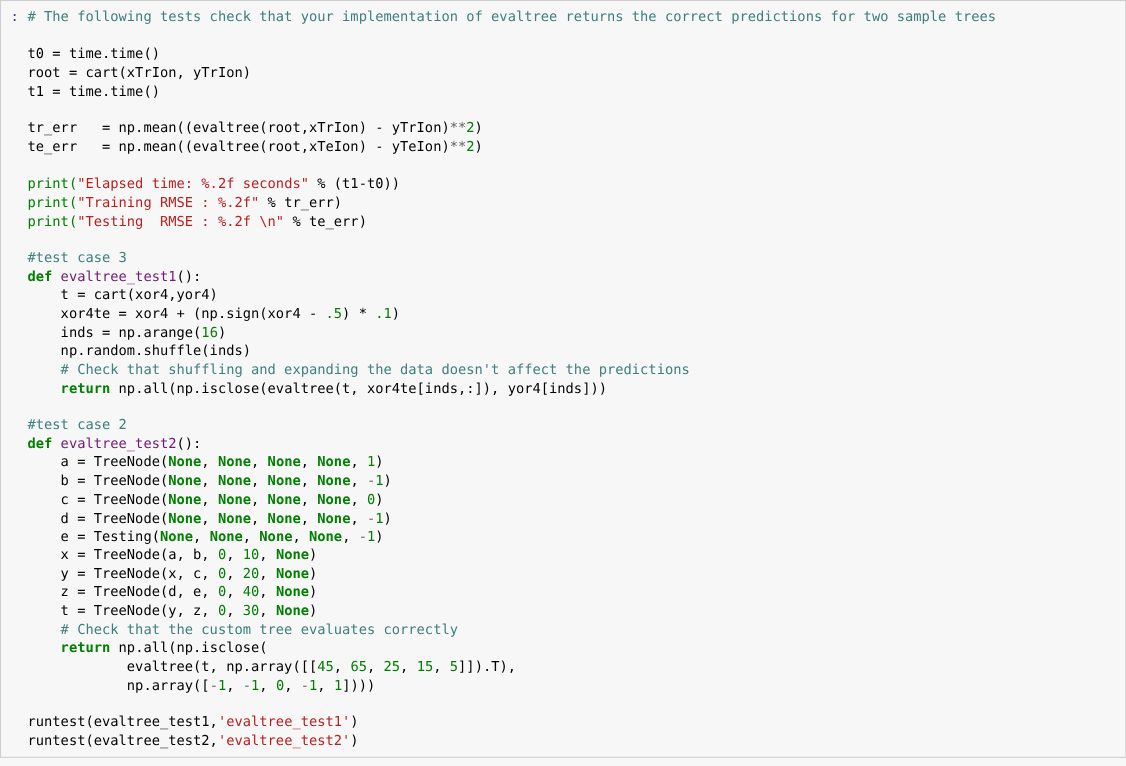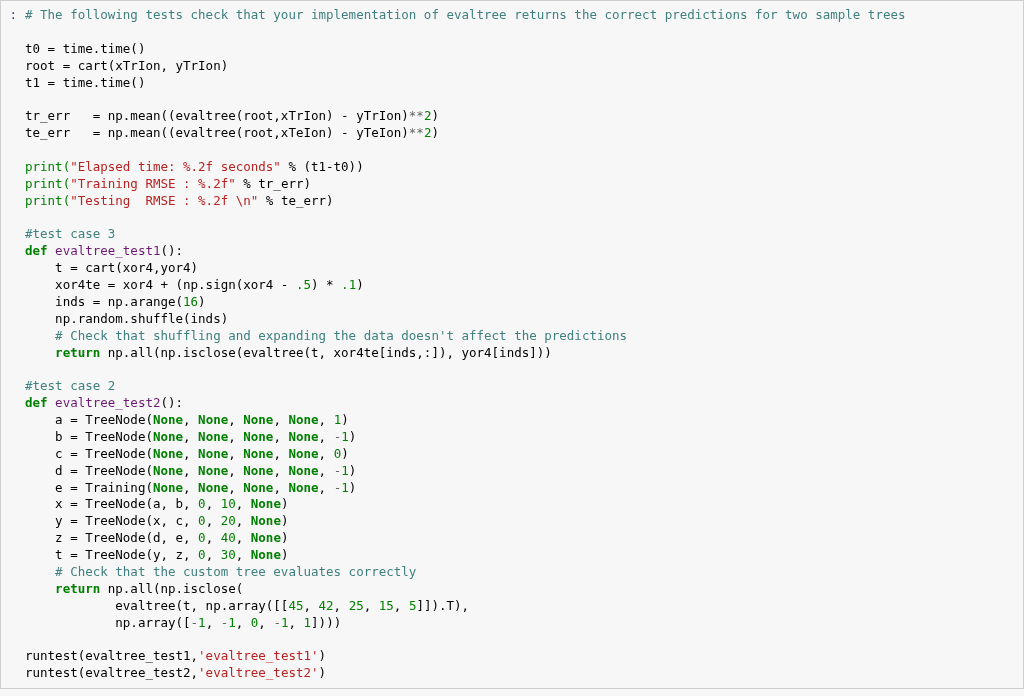--- a/index.html
+++ b/index.html
@@ -65,25 +65,25 @@
 <span class="c-plain">    np.random.shuffle(inds)</span>
 <span class="c-comment">    # Check that shuffling and expanding the data doesn't affect the predictions</span>
 <span class="c-kw">    return</span><span class="c-plain"> np.all(np.isclose(evaltree(t, xor4te[inds,:]), yor4[inds]))</span>
 
 <span class="c-comment">#test case 2</span>
 <span class="c-kw">def</span><span class="c-def"> evaltree_test2</span><span class="c-plain">():</span>
 <span class="c-plain">    a = TreeNode(</span><span class="c-kwc">None</span><span class="c-plain">, </span><span class="c-kwc">None</span><span class="c-plain">, </span><span class="c-kwc">None</span><span class="c-plain">, </span><span class="c-kwc">None</span><span class="c-plain">, </span><span class="c-num">1</span><span class="c-plain">)</span>
 <span class="c-plain">    b = TreeNode(</span><span class="c-kwc">None</span><span class="c-plain">, </span><span class="c-kwc">None</span><span class="c-plain">, </span><span class="c-kwc">None</span><span class="c-plain">, </span><span class="c-kwc">None</span><span class="c-plain">, </span><span class="c-op">-</span><span class="c-num">1</span><span class="c-plain">)</span>
 <span class="c-plain">    c = TreeNode(</span><span class="c-kwc">None</span><span class="c-plain">, </span><span class="c-kwc">None</span><span class="c-plain">, </span><span class="c-kwc">None</span><span class="c-plain">, </span><span class="c-kwc">None</span><span class="c-plain">, </span><span class="c-num">0</span><span class="c-plain">)</span>
 <span class="c-plain">    d = TreeNode(</span><span class="c-kwc">None</span><span class="c-plain">, </span><span class="c-kwc">None</span><span class="c-plain">, </span><span class="c-kwc">None</span><span class="c-plain">, </span><span class="c-kwc">None</span><span class="c-plain">, </span><span class="c-op">-</span><span class="c-num">1</span><span class="c-plain">)</span>
-<span class="c-plain">    e = Training(</span><span class="c-kwc">None</span><span class="c-plain">, </span><span class="c-kwc">None</span><span class="c-plain">, </span><span class="c-kwc">None</span><span class="c-plain">, </span><span class="c-kwc">None</span><span class="c-plain">, </span><span class="c-op">-</span><span class="c-num">1</span><span class="c-plain">)</span>
+<span class="c-plain">    e = Testing(</span><span class="c-kwc">None</span><span class="c-plain">, </span><span class="c-kwc">None</span><span class="c-plain">, </span><span class="c-kwc">None</span><span class="c-plain">, </span><span class="c-kwc">None</span><span class="c-plain">, </span><span class="c-op">-</span><span class="c-num">1</span><span class="c-plain">)</span>
 <span class="c-plain">    x = TreeNode(a, b, </span><span class="c-num">0</span><span class="c-plain">, </span><span class="c-num">10</span><span class="c-plain">, </span><span class="c-kwc">None</span><span class="c-plain">)</span>
 <span class="c-plain">    y = TreeNode(x, c, </span><span class="c-num">0</span><span class="c-plain">, </span><span class="c-num">20</span><span class="c-plain">, </span><span class="c-kwc">None</span><span class="c-plain">)</span>
 <span class="c-plain">    z = TreeNode(d, e, </span><span class="c-num">0</span><span class="c-plain">, </span><span class="c-num">40</span><span class="c-plain">, </span><span class="c-kwc">None</span><span class="c-plain">)</span>
 <span class="c-plain">    t = TreeNode(y, z, </span><span class="c-num">0</span><span class="c-plain">, </span><span class="c-num">30</span><span class="c-plain">, </span><span class="c-kwc">None</span><span class="c-plain">)</span>
 <span class="c-comment">    # Check that the custom tree evaluates correctly</span>
 <span class="c-kw">    return</span><span class="c-plain"> np.all(np.isclose(</span>
-<span class="c-plain">            evaltree(t, np.array([[</span><span class="c-num">45</span><span class="c-plain">, </span><span class="c-num">42</span><span class="c-plain">, </span><span class="c-num">25</span><span class="c-plain">, </span><span class="c-num">15</span><span class="c-plain">, </span><span class="c-num">5</span><span class="c-plain">]]).T),</span>
+<span class="c-plain">            evaltree(t, np.array([[</span><span class="c-num">45</span><span class="c-plain">, </span><span class="c-num">65</span><span class="c-plain">, </span><span class="c-num">25</span><span class="c-plain">, </span><span class="c-num">15</span><span class="c-plain">, </span><span class="c-num">5</span><span class="c-plain">]]).T),</span>
 <span class="c-plain">            np.array([</span><span class="c-op">-</span><span class="c-num">1</span><span class="c-plain">, </span><span class="c-op">-</span><span class="c-num">1</span><span class="c-plain">, </span><span class="c-num">0</span><span class="c-plain">, </span><span class="c-op">-</span><span class="c-num">1</span><span class="c-plain">, </span><span class="c-num">1</span><span class="c-plain">])))</span>
 
 <span class="c-plain">runtest(evaltree_test1,</span><span class="c-str">'evaltree_test1'</span><span class="c-plain">)</span>
 <span class="c-plain">runtest(evaltree_test2,</span><span class="c-str">'evaltree_test2'</span><span class="c-plain">)</span></div>
 </div>
 
 </body></html>

